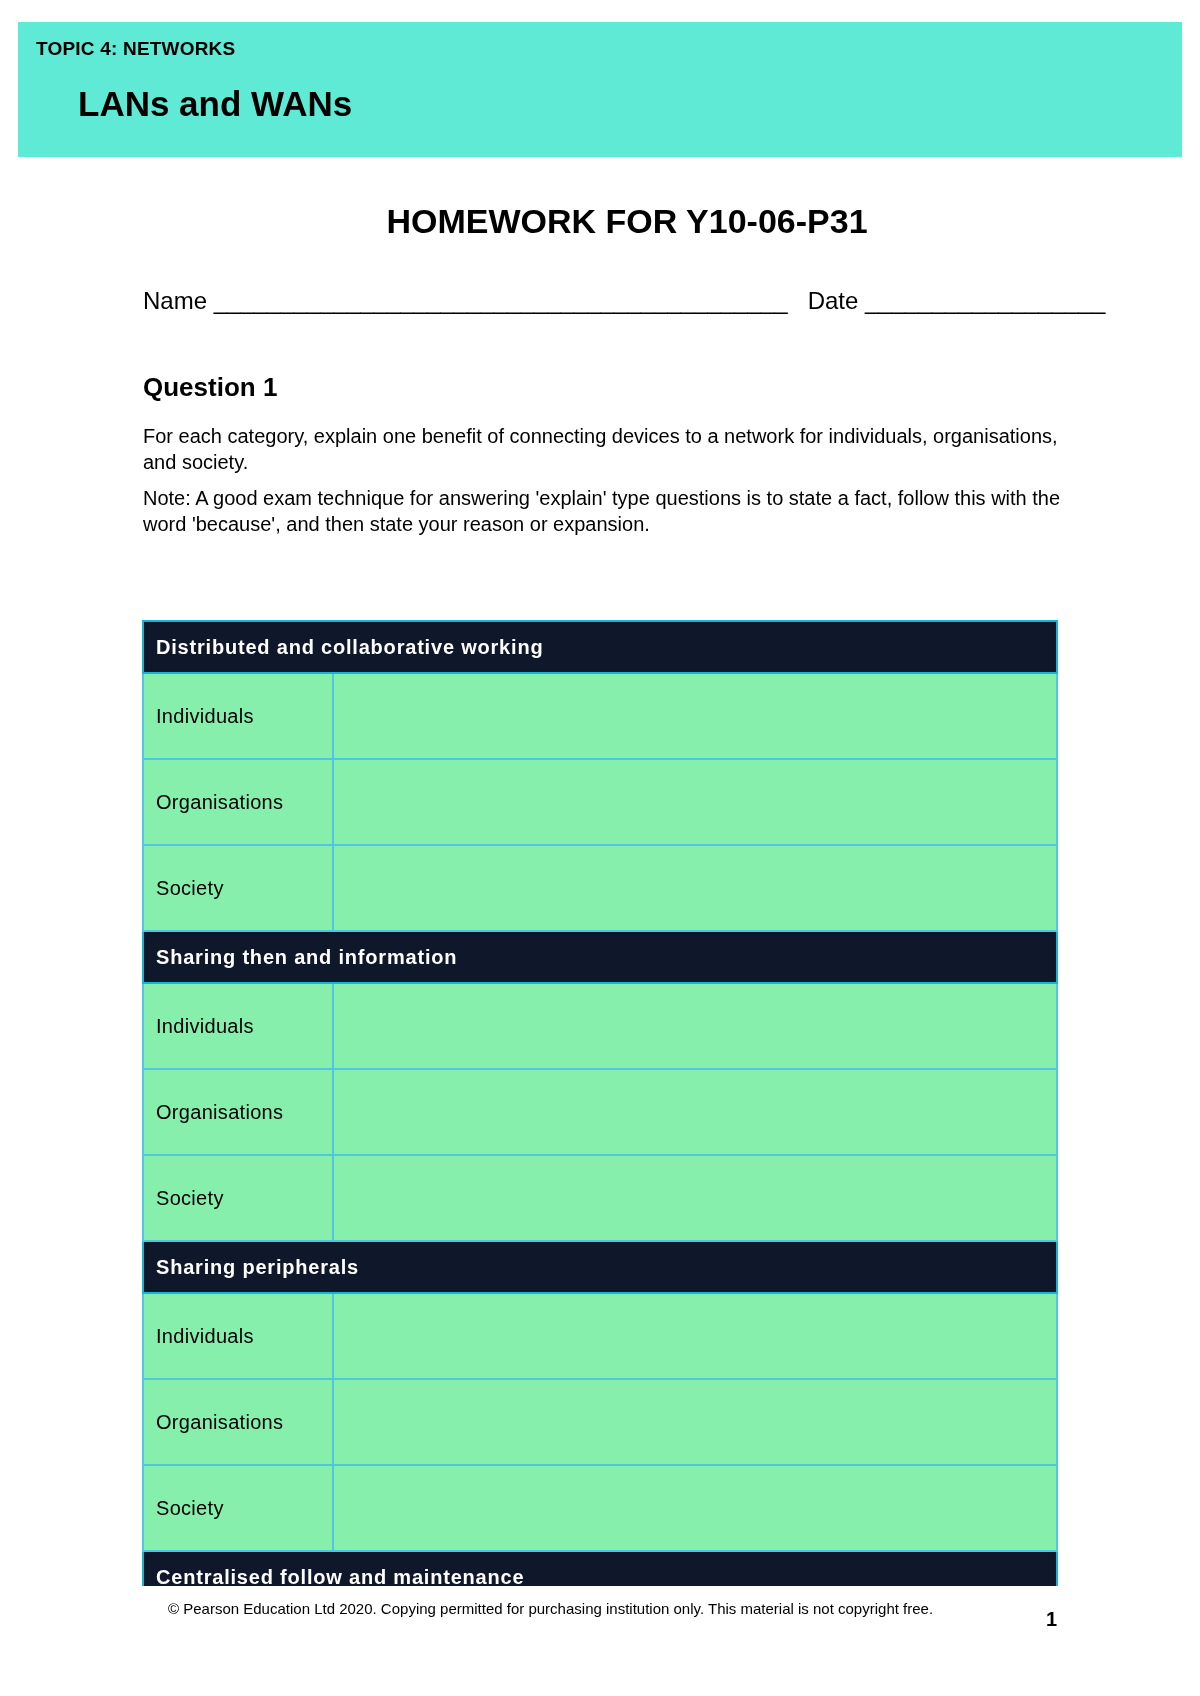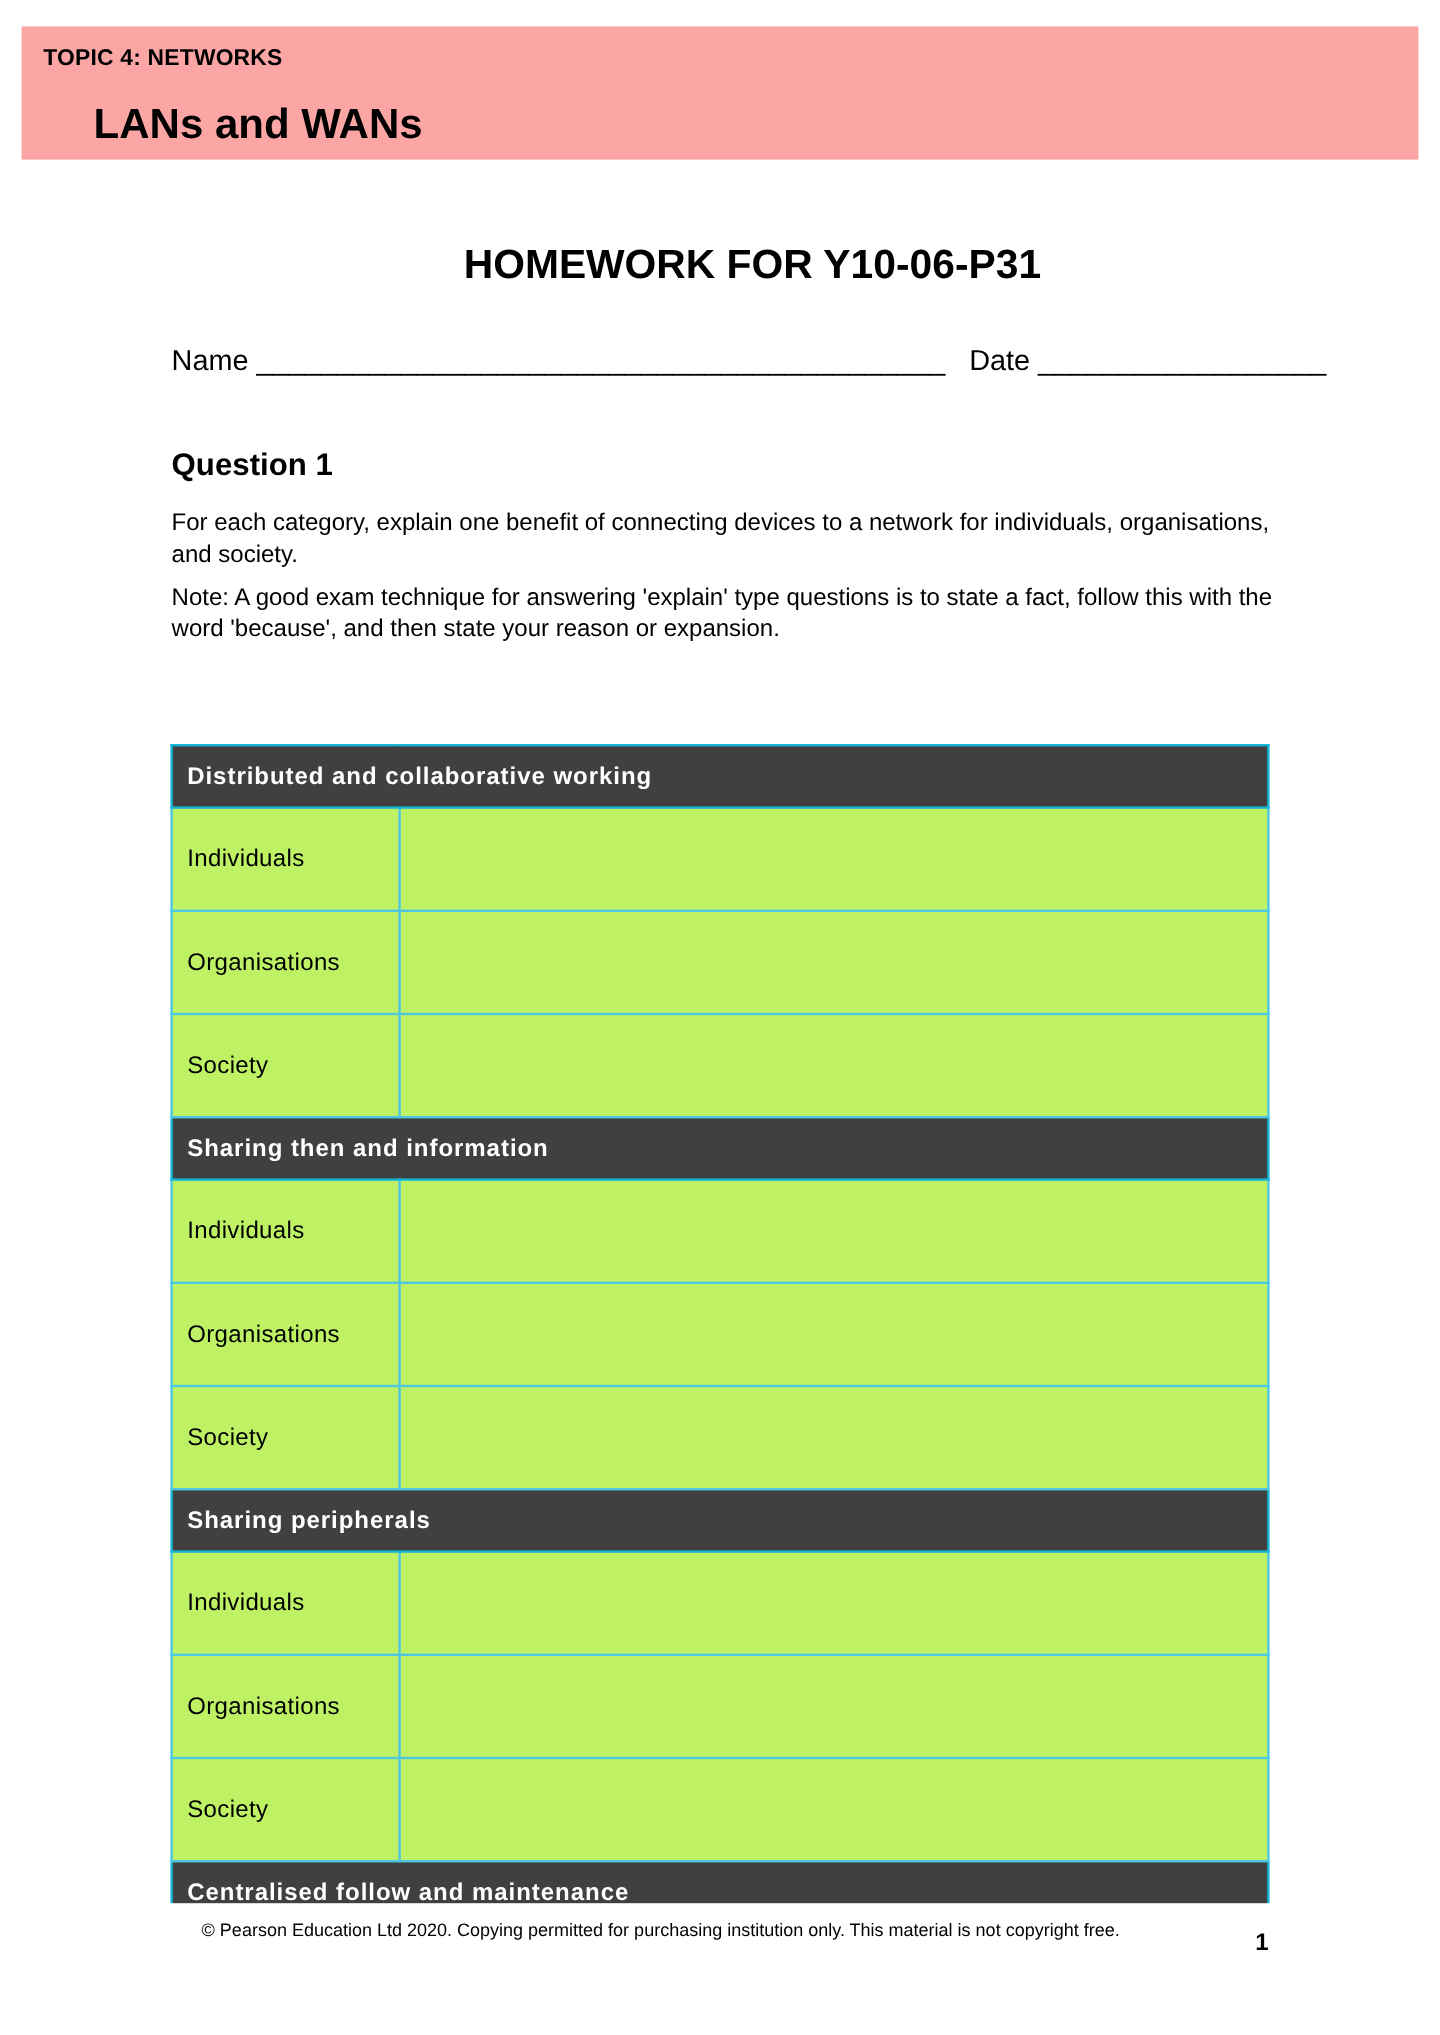--- a/index.html
+++ b/index.html
@@ -1,33 +1,33 @@
 <!DOCTYPE html>
 <html><head>
 <meta charset="utf-8">
 <style>
   html, body { margin: 0; padding: 0; background: #ffffff; }
   body { width: 1200px; height: 1696px; position: relative; overflow: hidden;
          font-family: "Liberation Sans", "DejaVu Sans", sans-serif; color: #000; }
-  .banner { position: absolute; left: 18px; top: 22px; width: 1164px; height: 111px;
-            background: #fca5a5; }
+  .banner { position: absolute; left: 18px; top: 22px; width: 1164px; height: 135px;
+            background: #5eead4; }
   .topic { position: absolute; left: 18px; top: 16px; font-size: 19px; font-weight: bold; letter-spacing: 0.2px; }
   .banner-title { position: absolute; left: 17px; top: 62px; font-size: 35px; font-weight: bold; margin-left: 43px; }
   .hw-title { position: absolute; left: 0; width: 1200px; top: 202px; text-align: center;
               font-size: 34px; font-weight: bold; padding-left: 27px; }
   .name-line { position: absolute; left: 143px; top: 287px; font-size: 24px; white-space: pre; }
   .q-title { position: absolute; left: 143px; top: 372px; font-size: 26px; font-weight: bold; }
   .para { position: absolute; left: 143px; width: 920px; font-size: 20px; line-height: 26px; }
   .p1 { top: 423px; }
   .p2 { top: 485px; }
   table.grid { position: absolute; left: 142px; top: 620px; width: 916px; border-collapse: collapse; }
   table.grid td { border: 2px solid #4fc7e0; padding: 0; }
-  tr.section td { background: #404040; height: 50px; color: #fff; font-weight: bold;
+  tr.section td { background: #0f172a; height: 50px; color: #fff; font-weight: bold;
                   font-size: 20px; letter-spacing: 0.8px; padding-left: 12px; border-color: #14b5d6; }
-  tr.row td { height: 84px; background: #bef264; }
+  tr.row td { height: 84px; background: #86efac; }
   tr.row td.label { width: 176px; padding-left: 12px; font-size: 20px; letter-spacing: 0.3px; }
   .clip { position: absolute; left: 0; top: 1586px; width: 1200px; height: 120px; background: #fff; }
   .footer { position: absolute; left: 168px; top: 1600px; font-size: 15px; }
   .page-num { position: absolute; left: 1046px; top: 1608px; font-size: 20px; font-weight: bold; }
 </style>
 </head>
 <body>
 
 <div class="banner">
   <div class="topic">TOPIC 4: NETWORKS</div>

